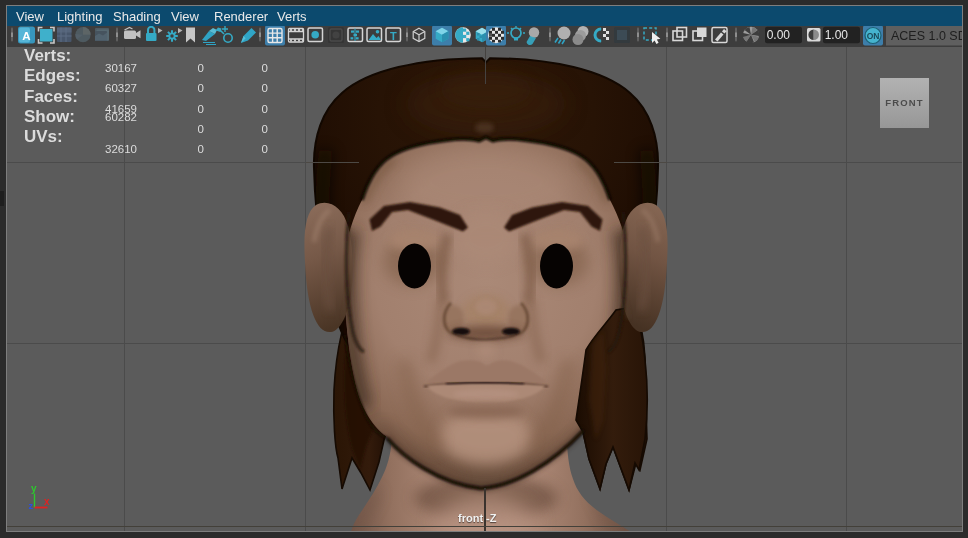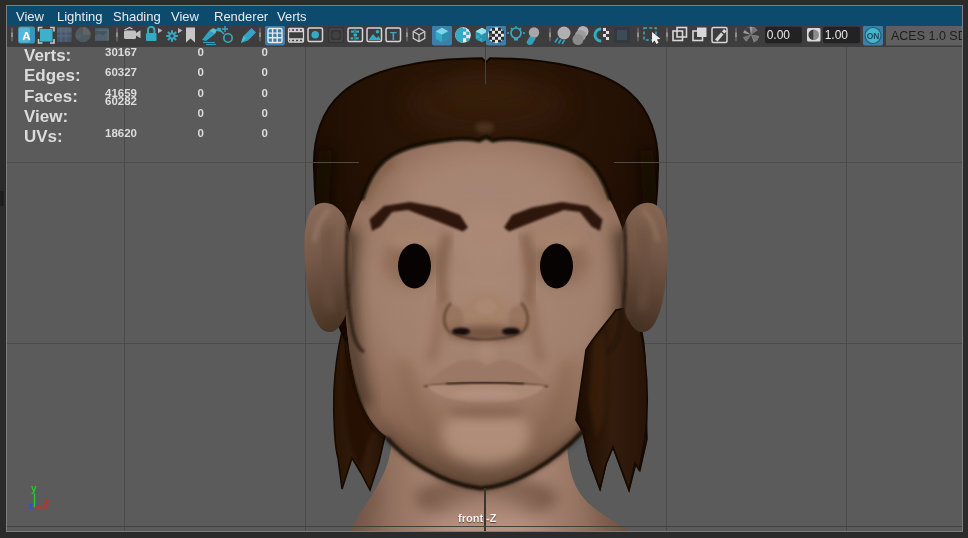--- a/index.html
+++ b/index.html
@@ -5,21 +5,21 @@
 html,body{margin:0;padding:0;width:968px;height:538px;overflow:hidden;background:#2b2b2b;font-family:"Liberation Sans",sans-serif;}
 #app{position:absolute;left:0;top:0;width:968px;height:538px;background:#2b2b2b;}
 #panel{position:absolute;left:6px;top:5px;width:957px;height:527px;border:1px solid #7e7e7e;background:#3d3d3d;box-sizing:border-box;}
 #menubar{position:absolute;left:7px;top:6px;width:955px;height:20px;background:#0c4a6e;}
 .menu{position:absolute;top:3px;font-size:13px;color:#e9e9e9;}
 #toolbar{position:absolute;left:7px;top:26px;width:955px;height:21px;background:#3d3d3d;}
 #viewport{position:absolute;left:7px;top:47px;width:955px;height:484px;background:#5b5b5b;overflow:hidden;}
 .gv{position:absolute;top:0;width:1px;height:484px;background:#4b4b4b;}
 .gh{position:absolute;left:0;width:955px;height:1px;background:#4b4b4b;}
 .hudl{position:absolute;font-size:17px;font-weight:bold;color:#dcdcdc;}
-.hudv{position:absolute;font-size:11.5px;font-weight:bold;color:#dcdcdc;text-align:right;width:70px;}
+.hudv{position:absolute;font-size:11.5px;font-weight:normal;color:#dcdcdc;text-align:right;width:70px;margin-top:16px;}
 #frontbox{position:absolute;left:873px;top:31px;width:49px;height:50px;background:linear-gradient(180deg,#b2b2b2,#979797);color:#4c4c4c;font-size:9.5px;font-weight:bold;letter-spacing:1.2px;text-align:center;line-height:50px;}
 #frontz{position:absolute;left:451px;top:465px;font-size:11px;font-weight:bold;color:#f2f2f2;text-shadow:0 1px 1px rgba(0,0,0,0.55);text-align:center;}
 .ovl{position:absolute;}
 </style>
 </head>
 <body>
 <div id="app">
 <div id="panel"></div>
 <div style="position:absolute;left:0;top:191px;width:4px;height:15px;background:#1e1e1e"></div>
 <div id="menubar">
@@ -228,37 +228,38 @@
 <div class="gv" style="left:298px"></div>
 <div class="gv" style="left:478px"></div>
 <div class="gv" style="left:659px"></div>
 <div class="gv" style="left:839px"></div>
 <div class="gh" style="top:115px"></div>
 <div class="gh" style="top:296px"></div>
 <div class="gh" style="top:479px"></div>
 <div class="hudl" style="left:17px;top:-1px">Verts:</div>
 <div class="hudl" style="left:17px;top:19px">Edges:</div>
 <div class="hudl" style="left:17px;top:40px">Faces:</div>
-<div class="hudl" style="left:17px;top:60px">View:</div>
+<div class="hudl" style="left:17px;top:60px">Show:</div>
 <div class="hudl" style="left:17px;top:80px">UVs:</div>
 <div class="hudv" style="left:60px;top:-1px">30167</div>
 <div class="hudv" style="left:60px;top:19px">60327</div>
 <div class="hudv" style="left:60px;top:40px">41659</div>
 <div class="hudv" style="left:60px;top:48px">60282</div>
-<div class="hudv" style="left:60px;top:80px">18620</div>
+<div class="hudv" style="left:60px;top:80px">32610</div>
 <div class="hudv" style="left:127px;top:-1px">0</div>
 <div class="hudv" style="left:127px;top:19px">0</div>
 <div class="hudv" style="left:127px;top:40px">0</div>
 <div class="hudv" style="left:127px;top:60px">0</div>
 <div class="hudv" style="left:127px;top:80px">0</div>
 <div class="hudv" style="left:191px;top:-1px">0</div>
 <div class="hudv" style="left:191px;top:19px">0</div>
 <div class="hudv" style="left:191px;top:40px">0</div>
 <div class="hudv" style="left:191px;top:60px">0</div>
 <div class="hudv" style="left:191px;top:80px">0</div>
+<div id="frontbox">FRONT</div>
 <svg width="955" height="484" viewBox="7 47 955 484" style="position:absolute;left:0;top:0">
 <defs>
 <linearGradient id="neckg" x1="350" y1="0" x2="625" y2="0" gradientUnits="userSpaceOnUse">
 <stop offset="0" stop-color="#6f5346"></stop>
             <stop offset="0.15" stop-color="#93715f"></stop>
             <stop offset="0.32" stop-color="#ab8775"></stop>
             <stop offset="0.5" stop-color="#b99684"></stop>
             <stop offset="0.68" stop-color="#ab8775"></stop>
             <stop offset="0.85" stop-color="#93715f"></stop>
             <stop offset="1" stop-color="#6f5346"></stop>

